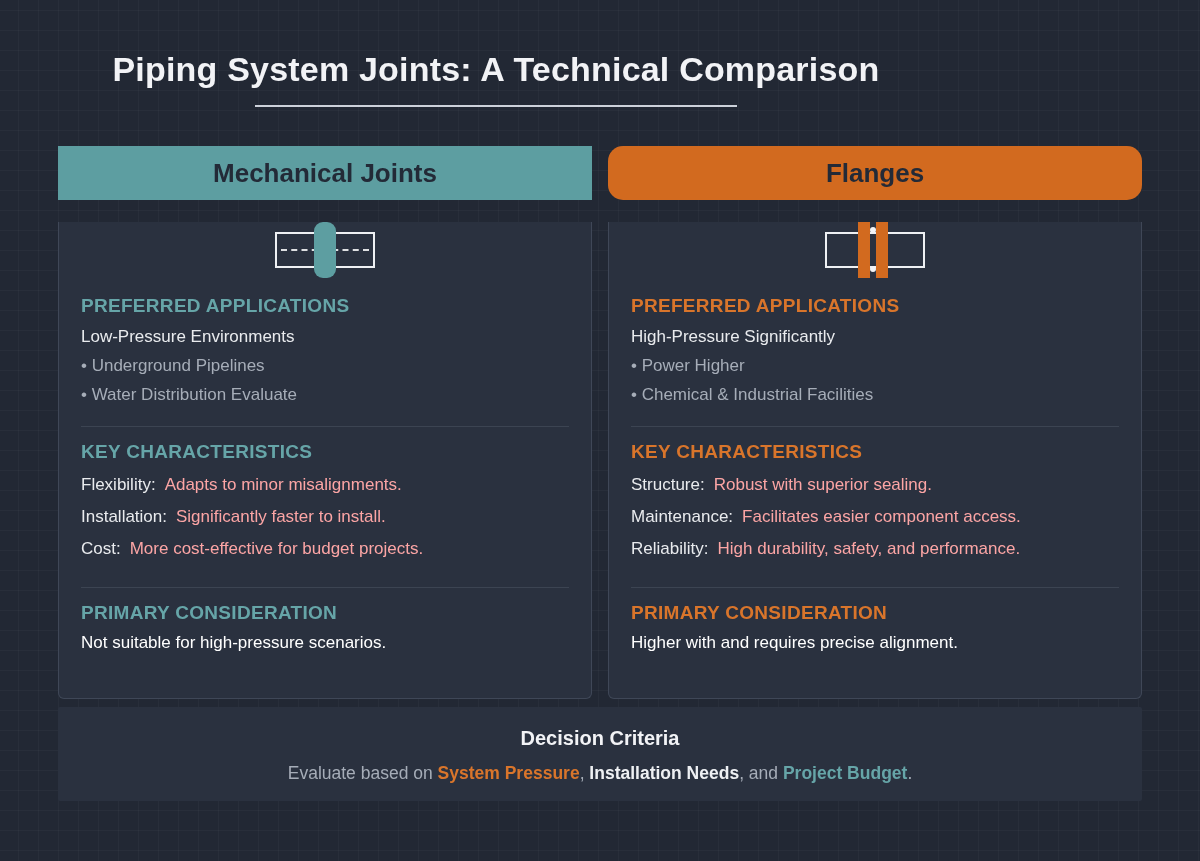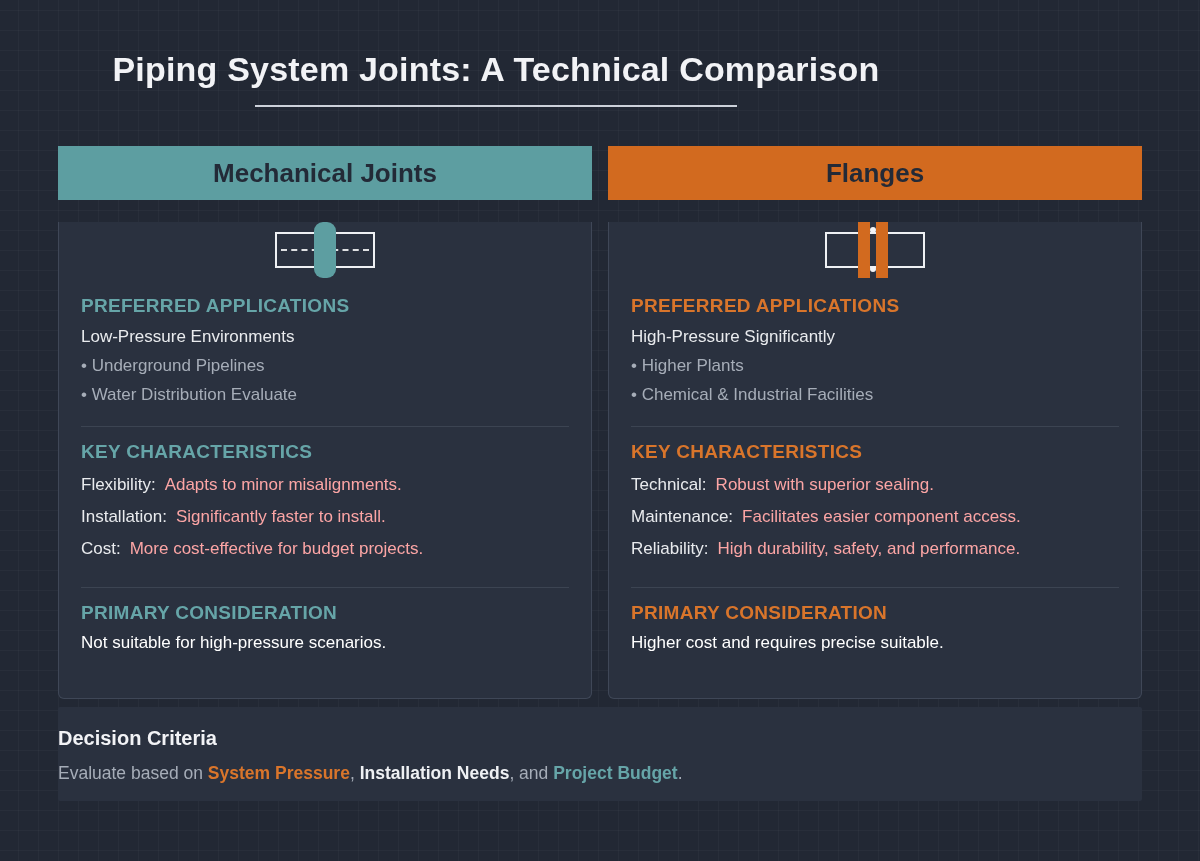--- a/index.html
+++ b/index.html
@@ -24,21 +24,21 @@
   
   .card { position:absolute; top:146px; width:534px; height:531px; }
   .card-left  { left:58px; }
   .card-right { left:608px; }
 
   .card-header {
     height:54px; line-height:54px; text-align:center;
     font-size:26px; font-weight:bold; color:#232a37;
   }
   .teal-bg   { background:#5d9ea1; }
-  .orange-bg { background:#d26a1f; }
+  .orange-bg { background:#d26a1f;border-radius:15px; }
 
   .card-body {
     height:477px; background:#2a313f;
     border:1px solid #3f4757; border-top:none;
     border-radius:0 0 6px 6px;
     padding:0 22px;
   }
 
   
   .icon-wrap { position:relative; width:100px; height:56px; margin:22px auto 0; }
@@ -75,21 +75,21 @@
 
   .char-row { font-size:17px; line-height:22px; margin-top:10px; }
   .char-label { color:#e9ebee; font-weight:normal; margin-right:9px; }
   .char-text  { color:#fca5a5; }
 
   .consider { color:#ffffff; font-size:17px; line-height:22px; margin-top:7px; }
 
   
   .decision-bar {
     position:absolute; left:58px; top:707px; width:1084px; height:94px;
-    background:#2a313f; border-radius:2px; 
+    background:#2a313f; border-radius:2px; text-align:center;
   }
   .decision-title { margin-top:20px; color:#f2f3f6; font-size:20px; font-weight:bold; }
   .decision-line  { margin-top:13px; font-size:17.5px; color:#a6adb8; }
   .decision-line .bold { font-weight:bold; }
   .crit-orange { color:#d9752b; }
   .crit-white  { color:#eef0f3; }
   .crit-teal   { color:#66a5a8; }
 </style>
 </head>
 <body>
@@ -136,34 +136,34 @@
       <div class="icon-wrap">
         <div class="pipe-body"></div>
         <div class="flange-bar b1"></div>
         <div class="flange-bar b2"></div>
         <div class="bolt top"></div>
         <div class="bolt bottom"></div>
       </div>
 
       <h3 class="sec-heading orange-text">PREFERRED APPLICATIONS</h3>
       <p class="env">High-Pressure Significantly</p>
-      <p class="bullet">• Higher Plants</p>
+      <p class="bullet">• Power Higher</p>
       <p class="bullet">• Chemical &amp; Industrial Facilities</p>
 
       <div class="divider"></div>
 
       <h3 class="sec-heading mt2 orange-text">KEY CHARACTERISTICS</h3>
-      <p class="char-row"><span class="char-label">Technical:</span><span class="char-text">Robust with superior sealing.</span></p>
+      <p class="char-row"><span class="char-label">Structure:</span><span class="char-text">Robust with superior sealing.</span></p>
       <p class="char-row"><span class="char-label">Maintenance:</span><span class="char-text">Facilitates easier component access.</span></p>
       <p class="char-row"><span class="char-label">Reliability:</span><span class="char-text">High durability, safety, and performance.</span></p>
 
       <div class="divider d2"></div>
 
       <h3 class="sec-heading mt2 orange-text">PRIMARY CONSIDERATION</h3>
-      <p class="consider">Higher cost and requires precise suitable.</p>
+      <p class="consider">Higher with and requires precise alignment.</p>
     </div>
   </section>
 
   <footer class="decision-bar">
     <div class="decision-title">Decision Criteria</div>
     <p class="decision-line"><span>Evaluate based on </span><span class="bold crit-orange">System Pressure</span><span>, </span><span class="bold crit-white">Installation Needs</span><span>, and </span><span class="bold crit-teal">Project Budget</span><span>.</span></p>
   </footer>
 
 </div>
 

